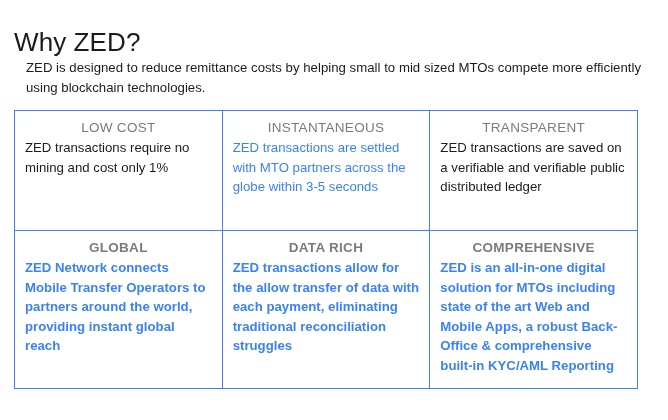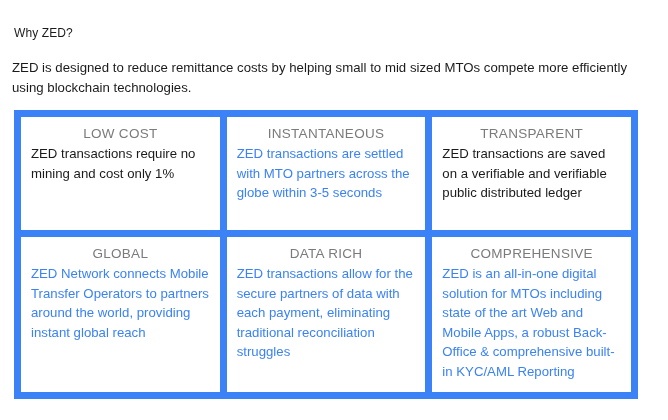--- a/index.html
+++ b/index.html
@@ -21,57 +21,57 @@
     width: 668px;
     height: 420px;
     box-sizing: border-box;
   }
 
   
   .page-title {
     position: absolute;
     left: 14px;
     top: 12px;
-    font-size: 12px;
+    font-size: 26px;
     line-height: 26px;
     font-weight: 400;
     color: #1b1b1b;
     letter-spacing: 0.1px;
     white-space: nowrap;
   }
 
   
   .intro {
     position: absolute;
-    left: 12px;
+    left: 26px;
     top: 45px;
     width: 630px;
     font-size: 13.2px;
     line-height: 20px;
     color: #1b1b1b;
     letter-spacing: 0.02px;
   }
 
   
   .feature-table {
     position: absolute;
     left: 14px;
     top: 110px;
     width: 624px;
     border-collapse: collapse;
     table-layout: fixed;
   }
   .feature-table td {
-    border: 7px solid #3b82f6;
+    border: 1px solid #3b82f6;
     vertical-align: top;
     padding: 8px 10px 10px 10px;
     box-sizing: border-box;
   }
   .row-top td { height: 120px; }
-  .row-bottom td { height: 158px; }
+  .row-bottom td { height: 158px; font-weight: bold; }
 
   .cell-title {
     display: block;
     text-align: center;
     font-size: 13.5px;
     line-height: 18px;
     color: #7b7b7b;
     letter-spacing: 0.3px;
     margin-bottom: 1px;
     white-space: nowrap;
@@ -111,21 +111,21 @@
           <span class="cell-body">ZED transactions are saved on a verifiable and verifiable public distributed ledger</span>
         </td>
       </tr>
       <tr class="row-bottom">
         <td class="tone-gray">
           <span class="cell-title">GLOBAL</span>
           <span class="cell-body">ZED Network connects Mobile Transfer Operators to partners around the world, providing instant global reach</span>
         </td>
         <td class="tone-gray">
           <span class="cell-title">DATA RICH</span>
-          <span class="cell-body">ZED transactions allow for the secure partners of data with each payment, eliminating traditional reconciliation struggles</span>
+          <span class="cell-body">ZED transactions allow for the allow transfer of data with each payment, eliminating traditional reconciliation struggles</span>
         </td>
         <td class="tone-gray">
           <span class="cell-title">COMPREHENSIVE</span>
           <span class="cell-body">ZED is an all-in-one digital solution for MTOs including state of the art Web and Mobile Apps, a robust Back-Office &amp; comprehensive built-in KYC/AML Reporting</span>
         </td>
       </tr>
     </tbody>
   </table>
 
 </div>

